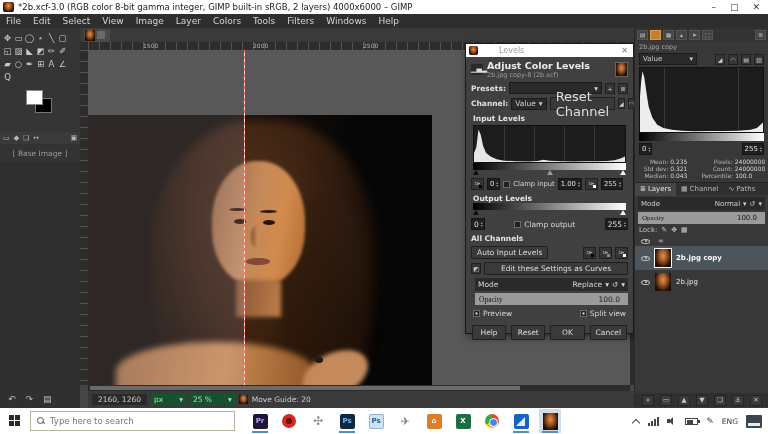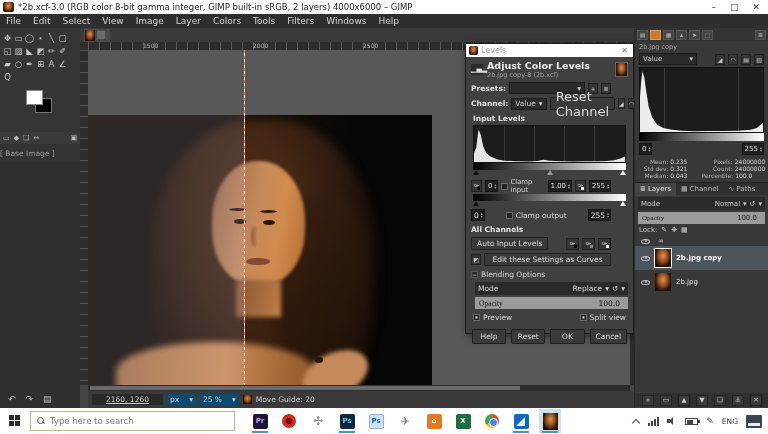--- a/index.html
+++ b/index.html
@@ -24,21 +24,21 @@
   #toolbox { position:absolute; left:0; top:28px; width:80px; height:380px; background:#353535; }
   #toolgrid { display:flex; flex-wrap:wrap; width:68px; padding:3px 0 0 2px; }
   .tool { width:11px; height:13px; font-size:8.5px; color:#c9c9c9; display:flex; align-items:center; justify-content:center; }
   #swatches { position:absolute; left:26px; top:62px; width:30px; height:26px; }
   #fg { position:absolute; left:0; top:0; width:17px; height:15px; background:#fff; border:1px solid #888; z-index:2; }
   #bg { position:absolute; left:9px; top:8px; width:17px; height:15px; background:#000; border:1px solid #777; }
   #left-dock { position:absolute; left:0; top:104px; width:80px; height:258px; background:#2f2f2f; }
   #left-dock-tabs { height:12px; background:#3a3a3a; display:flex; align-items:center; gap:4px; padding:0 3px;
     font-size:7px; color:#bbb; }
   #left-dock-tabs .sp { flex:1; }
-  .base-image-row { height:18px; display:flex; align-items:center; justify-content:flex-start;
+  .base-image-row { height:18px; display:flex; align-items:center; justify-content:center;
     font-size:7.5px; color:#9a9a9a; background:#333; }
   .item-vis-row { height:22px; display:flex; align-items:center; gap:4px; background:#1d1d1d;
     color:#d8d8d8; font-size:7.5px; padding-left:4px; }
   .item-vis-row .thumb { width:14px; height:16px; }
   #left-bottom { position:absolute; left:0; top:362px; width:80px; height:18px; background:#303030;
     display:flex; align-items:center; gap:10px; padding-left:8px; font-size:9px; color:#bdbdbd; }
 
   
   #canvas-tabstrip { position:absolute; left:80px; top:28px; width:554px; height:14px; background:#3a3a3a;
     display:flex; align-items:center; }
@@ -80,38 +80,38 @@
     background:rgba(243,210,203,0.17); }
   .guide-line { position:absolute; left:156px; top:0; width:1px; height:100%;
     background:repeating-linear-gradient(180deg,#ff7a6a 0 3px,#ffe9e6 3px 6px); }
   #vscroll { position:absolute; left:630px; top:50px; width:4px; height:335px; background:#2c2c2c; }
   #vscroll .vthumb { position:absolute; left:0; top:20px; width:4px; height:200px; background:#5c5c5c; }
   #hscroll { position:absolute; left:88px; top:385px; width:542px; height:6px; background:#2c2c2c; }
   #hscroll .hthumb { position:absolute; left:2px; top:1px; width:430px; height:4px; background:#6a6a6a; }
 
   #statusbar { position:absolute; left:88px; top:391px; width:546px; height:17px; background:#3a3a3a;
     display:flex; align-items:center; gap:4px; font-size:7.5px; color:#cfcfcf; padding-left:4px; }
-  .pos-box { background:#2a2a2a; padding:1px 14px;text-decoration:underline; }
-  .unit-box,.zoom-box { background:#0c4a6e; padding:1px 3px; display:flex; align-items:center; gap:10px; }
+  .pos-box { background:#2a2a2a; padding:1px 6px; }
+  .unit-box,.zoom-box { background:#14532d; padding:1px 3px; display:flex; align-items:center; gap:16px; }
   .status-img-ico { width:9px; height:9px; }
 
   
   #levels { position:absolute; left:465px; top:43px; width:169px; height:291px; background:#404040;
     border:1px solid #1a1a1a; box-shadow:2px 3px 8px rgba(0,0,0,.5); font-size:7.5px; color:#d6d6d6; }
-  #levels-titlebar { height:13px; background:#fff; color:#555; display:flex; align-items:center; font-size:8px; }
+  #levels-titlebar { height:13px; background:#fff; color:#555; display:flex; align-items:center; font-size:8px;gap:18px; }
   #levels-titlebar .app-ico { width:9px; height:9px; margin:0 3px; }
   #levels-titlebar .t { flex:1; color:#9a9a9a; }
   #levels-titlebar .x { margin-right:5px; color:#777; font-size:8px; }
   .dlg-header { display:flex; align-items:center; gap:4px; padding:3px 5px 0 5px; }
   .dlg-header .hico { width:12px; height:11px; background:#2a2a2a; color:#ddd; font-size:7px; text-align:center; line-height:11px; }
   .dlg-header .htxt { flex:1; }
   .dlg-title { font-size:9.5px; font-weight:bold; color:#ececec; }
   .dlg-sub { font-size:6.5px; color:#9f9f9f; }
   .dlg-header .hthumb { width:13px; height:15px; border:1px solid #666; }
-  .drow { display:flex; align-items:center; gap:3px; margin:3px 22px 0 5px; }
+  .drow { display:flex; align-items:center; gap:3px; margin:3px 5px 0 5px; }
   .lbl-b { font-weight:bold; color:#e2e2e2; }
   .combo { background:#2a2a2a; border:1px solid #1b1b1b; color:#cfcfcf; display:flex; align-items:center;
     height:12px; padding:0 3px; gap:3px; }
   .combo .cv { flex:1; }
   .btn { background:#3a3a3a; border:1px solid #202020; color:#dedede; height:13px; display:flex;
     align-items:center; justify-content:center; padding:0 5px; border-radius:1px; }
   .tinybtn { width:10px; height:11px; background:#353535; border:1px solid #202020; color:#cfcfcf;
     font-size:6px; display:flex; align-items:center; justify-content:center; }
   .section { font-weight:bold; color:#e6e6e6; margin:4px 5px 0 7px; font-size:7.5px; }
   .hist-box { margin:2px 7px 0 7px; height:38px; background:#1c1c1c; border:1px solid #111; position:relative;
@@ -448,20 +448,21 @@
         </span>
       <span class="spin">
         <span class="v">255</span>
         <span class="arrs">
             <span>▴</span>
             <span>▾</span>
           </span>
       </span>
     </div>
 
+    <div class="section">Output Levels</div>
     <div class="grad"></div>
     <div class="slider-track">
       <div class="tri black"></div>
       <div class="tri white"></div>
     </div>
     <div class="drow">
       <span class="spin">
         <span class="v">0</span>
         <span class="arrs">
             <span>▴</span>
@@ -497,24 +498,20 @@
           <span>✑</span>
           <i class="sw-w"></i>
         </span>
     </div>
 
     <div class="drow">
       <span class="tinybtn">◩</span>
       <span class="btn" style="flex:1">Edit these Settings as Curves</span>
     </div>
 
-    <div class="expander">
-      <span class="exp-box">−</span>
-      <span>Blending Options</span>
-    </div>
     <div class="mode-row">
       <span class="mlabel">Mode</span>
       <span>Replace</span>
       <span>▾</span>
       <span>↺</span>
       <span>▾</span>
     </div>
     <div class="slider-row">
       <div class="slider-fill" style="width:100%"></div>
       <span class="sl">Opacity</span>

